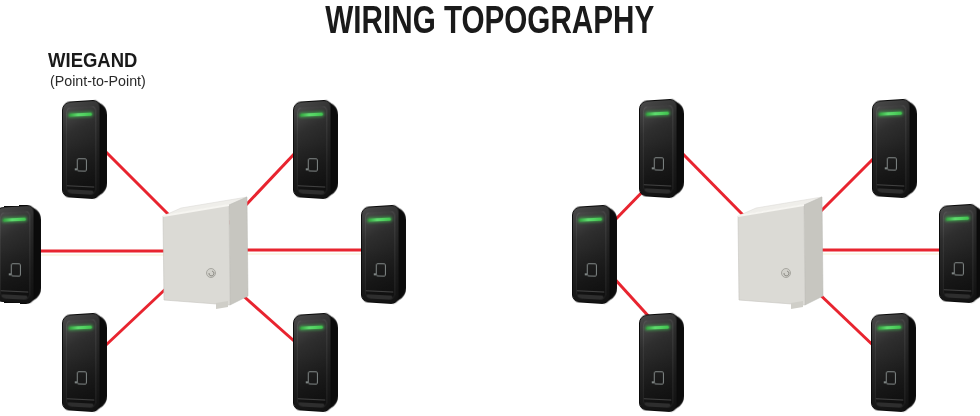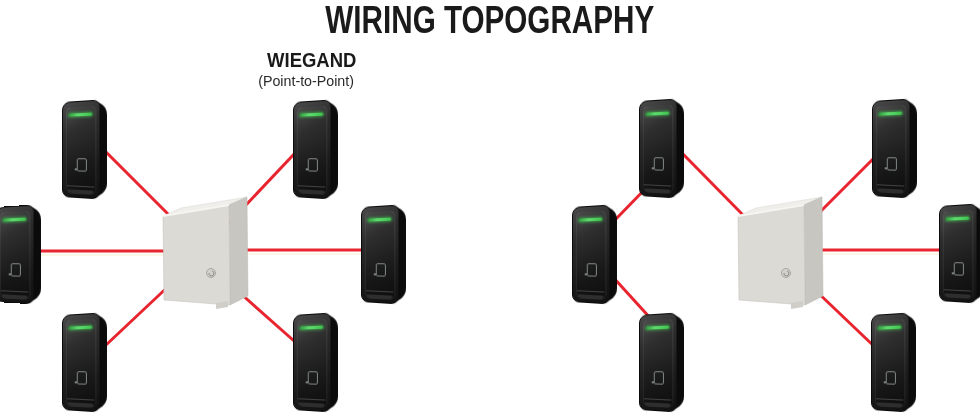--- a/index.html
+++ b/index.html
@@ -7,21 +7,21 @@
     position:relative;width:980px;height:416px;background:#ffffff;
     overflow:hidden;font-family:"Liberation Sans",sans-serif;color:#231f20;
   }
   
   .title-wrap{position:absolute;left:0;right:0;top:1px;text-align:center;}
   .title{
     display:inline-block;font-weight:bold;font-size:38px;line-height:38px;
     letter-spacing:0px;transform:scaleX(.78);transform-origin:center;
     white-space:nowrap;color:#1a1a1a;
   }
-  .sec-label{position:absolute;width:320px;text-align:right;}
+  .sec-label{position:absolute;width:320px;text-align:left;}
   .sec-name{
     display:inline-block;font-weight:bold;font-size:21px;line-height:22px;
     transform:scaleX(.88);transform-origin:center;white-space:nowrap;color:#1a1a1a;
   }
   .sec-sub{
     display:block;font-size:15px;line-height:17px;margin-top:1px;
     transform:scaleX(.95);transform-origin:center;white-space:nowrap;color:#2a2a2a;
   }
   
   .wires{position:absolute;left:0;top:0;}

